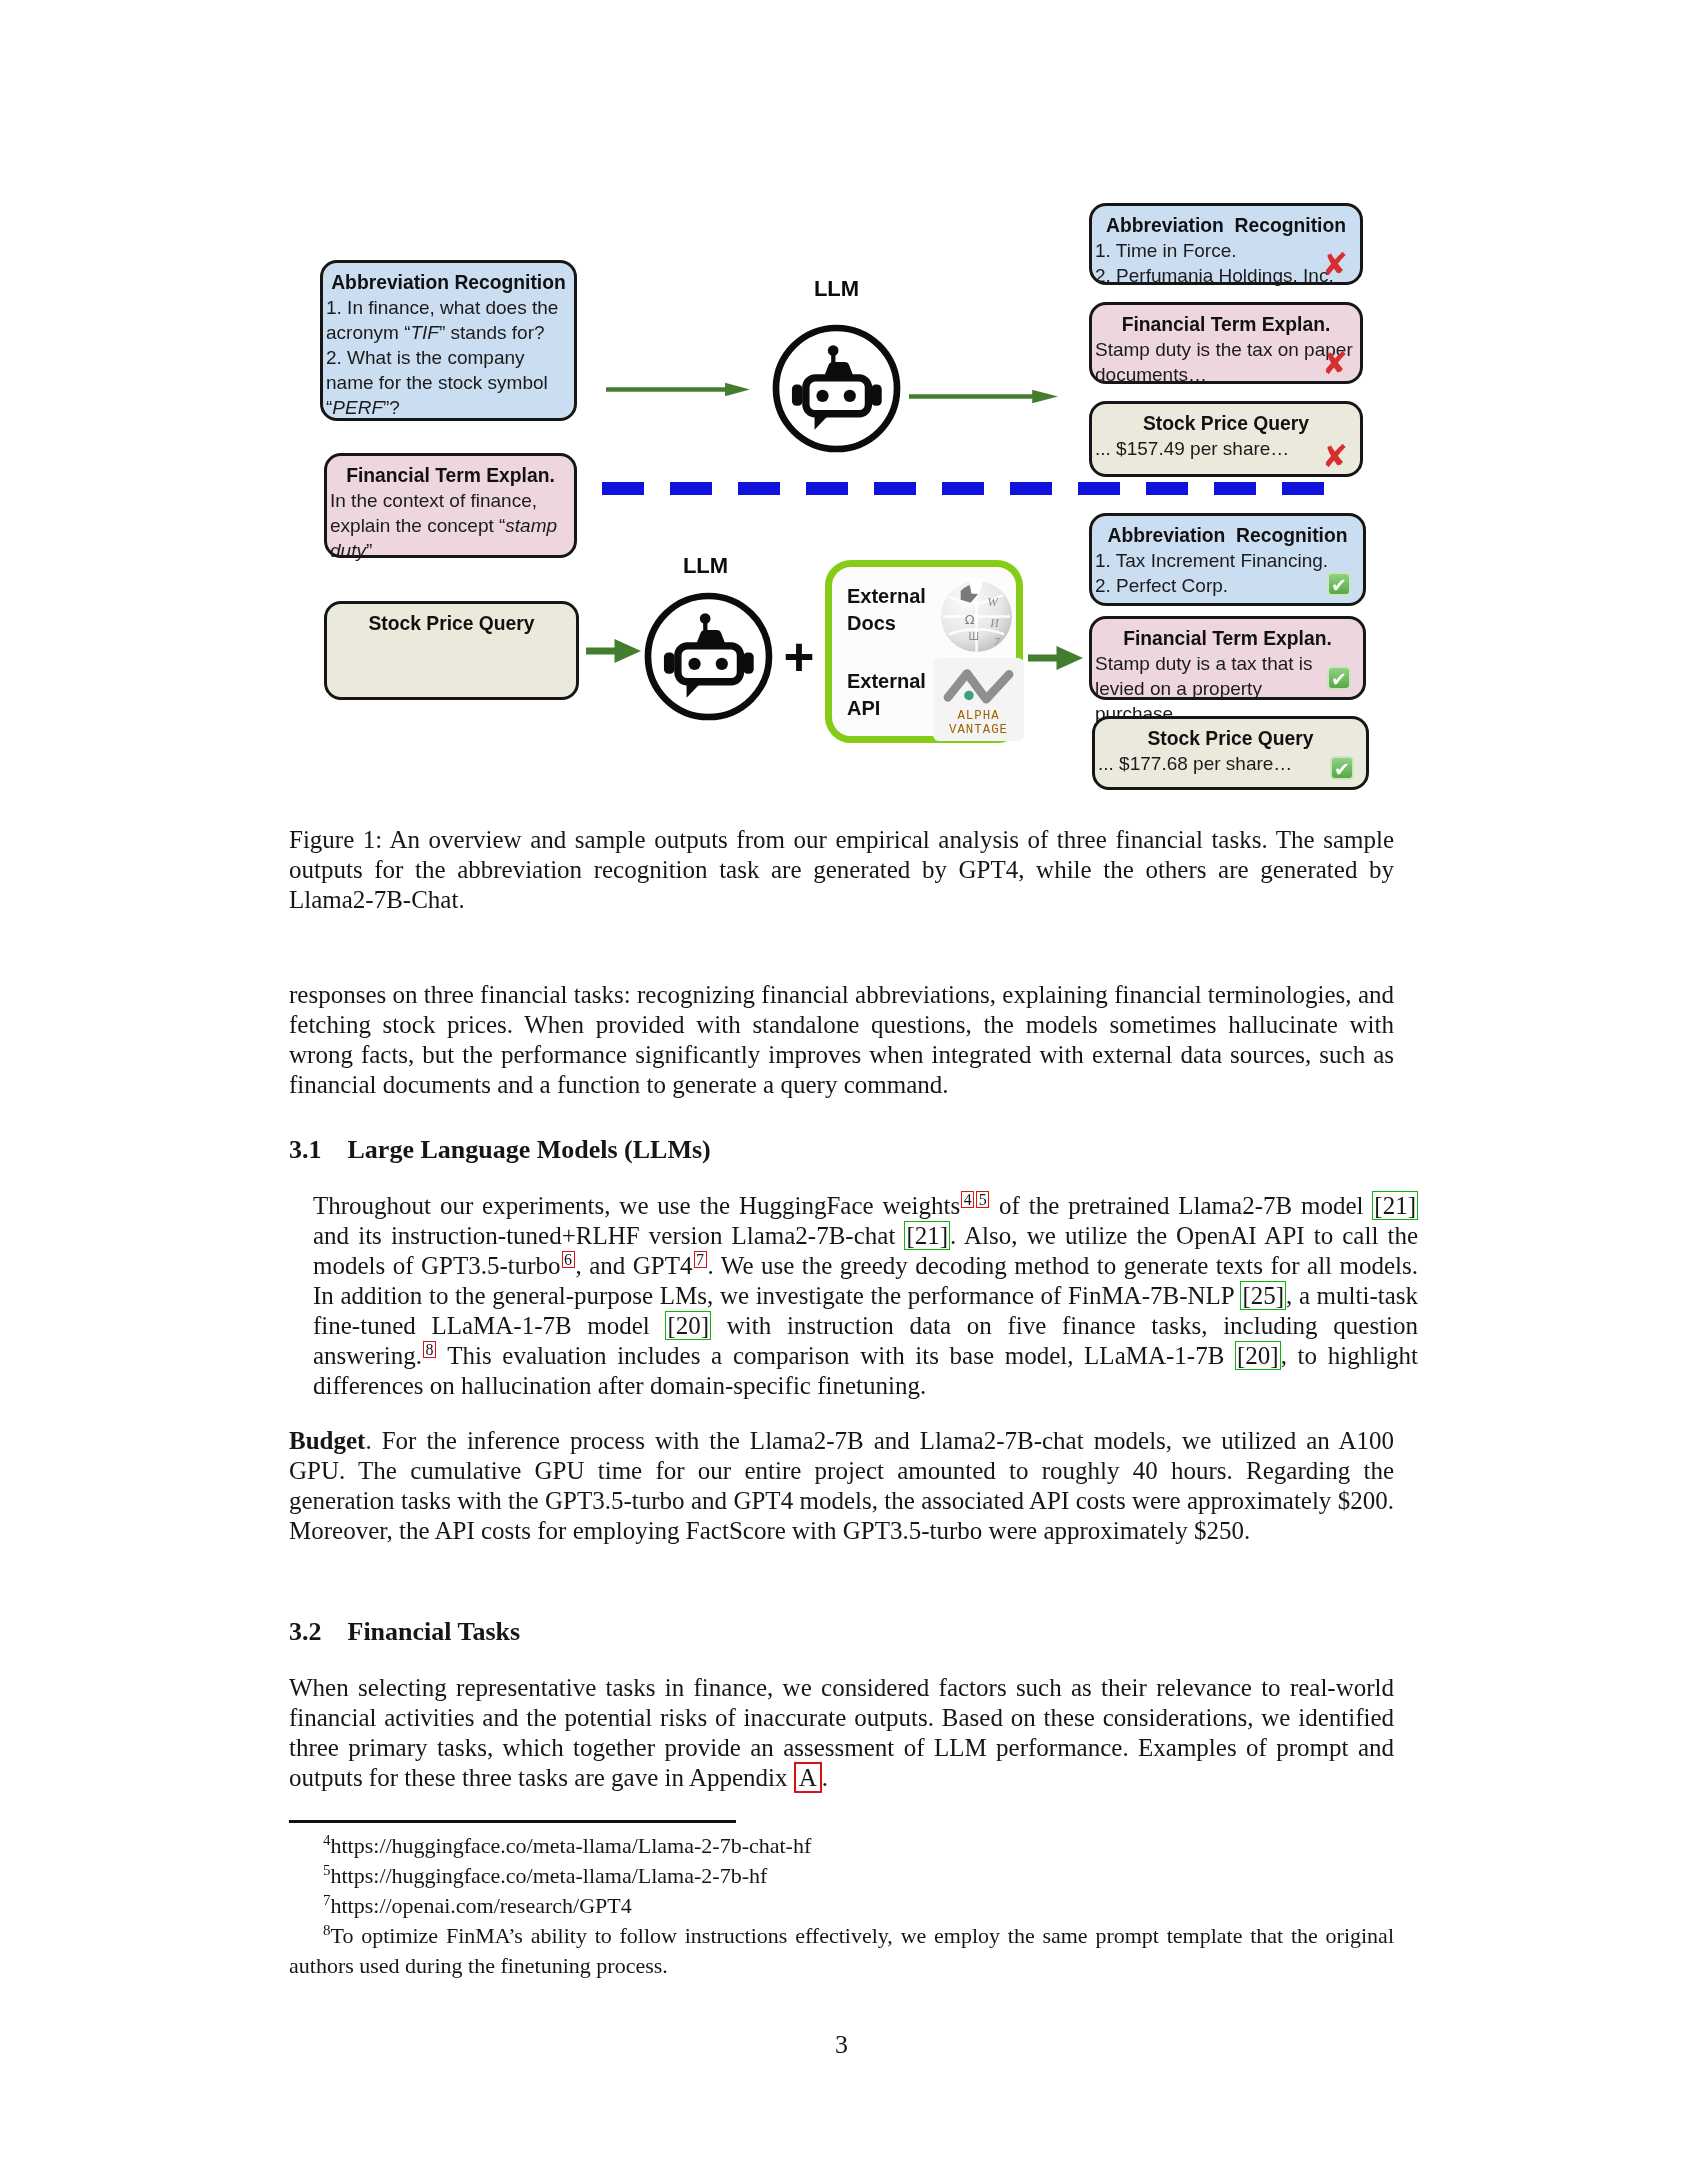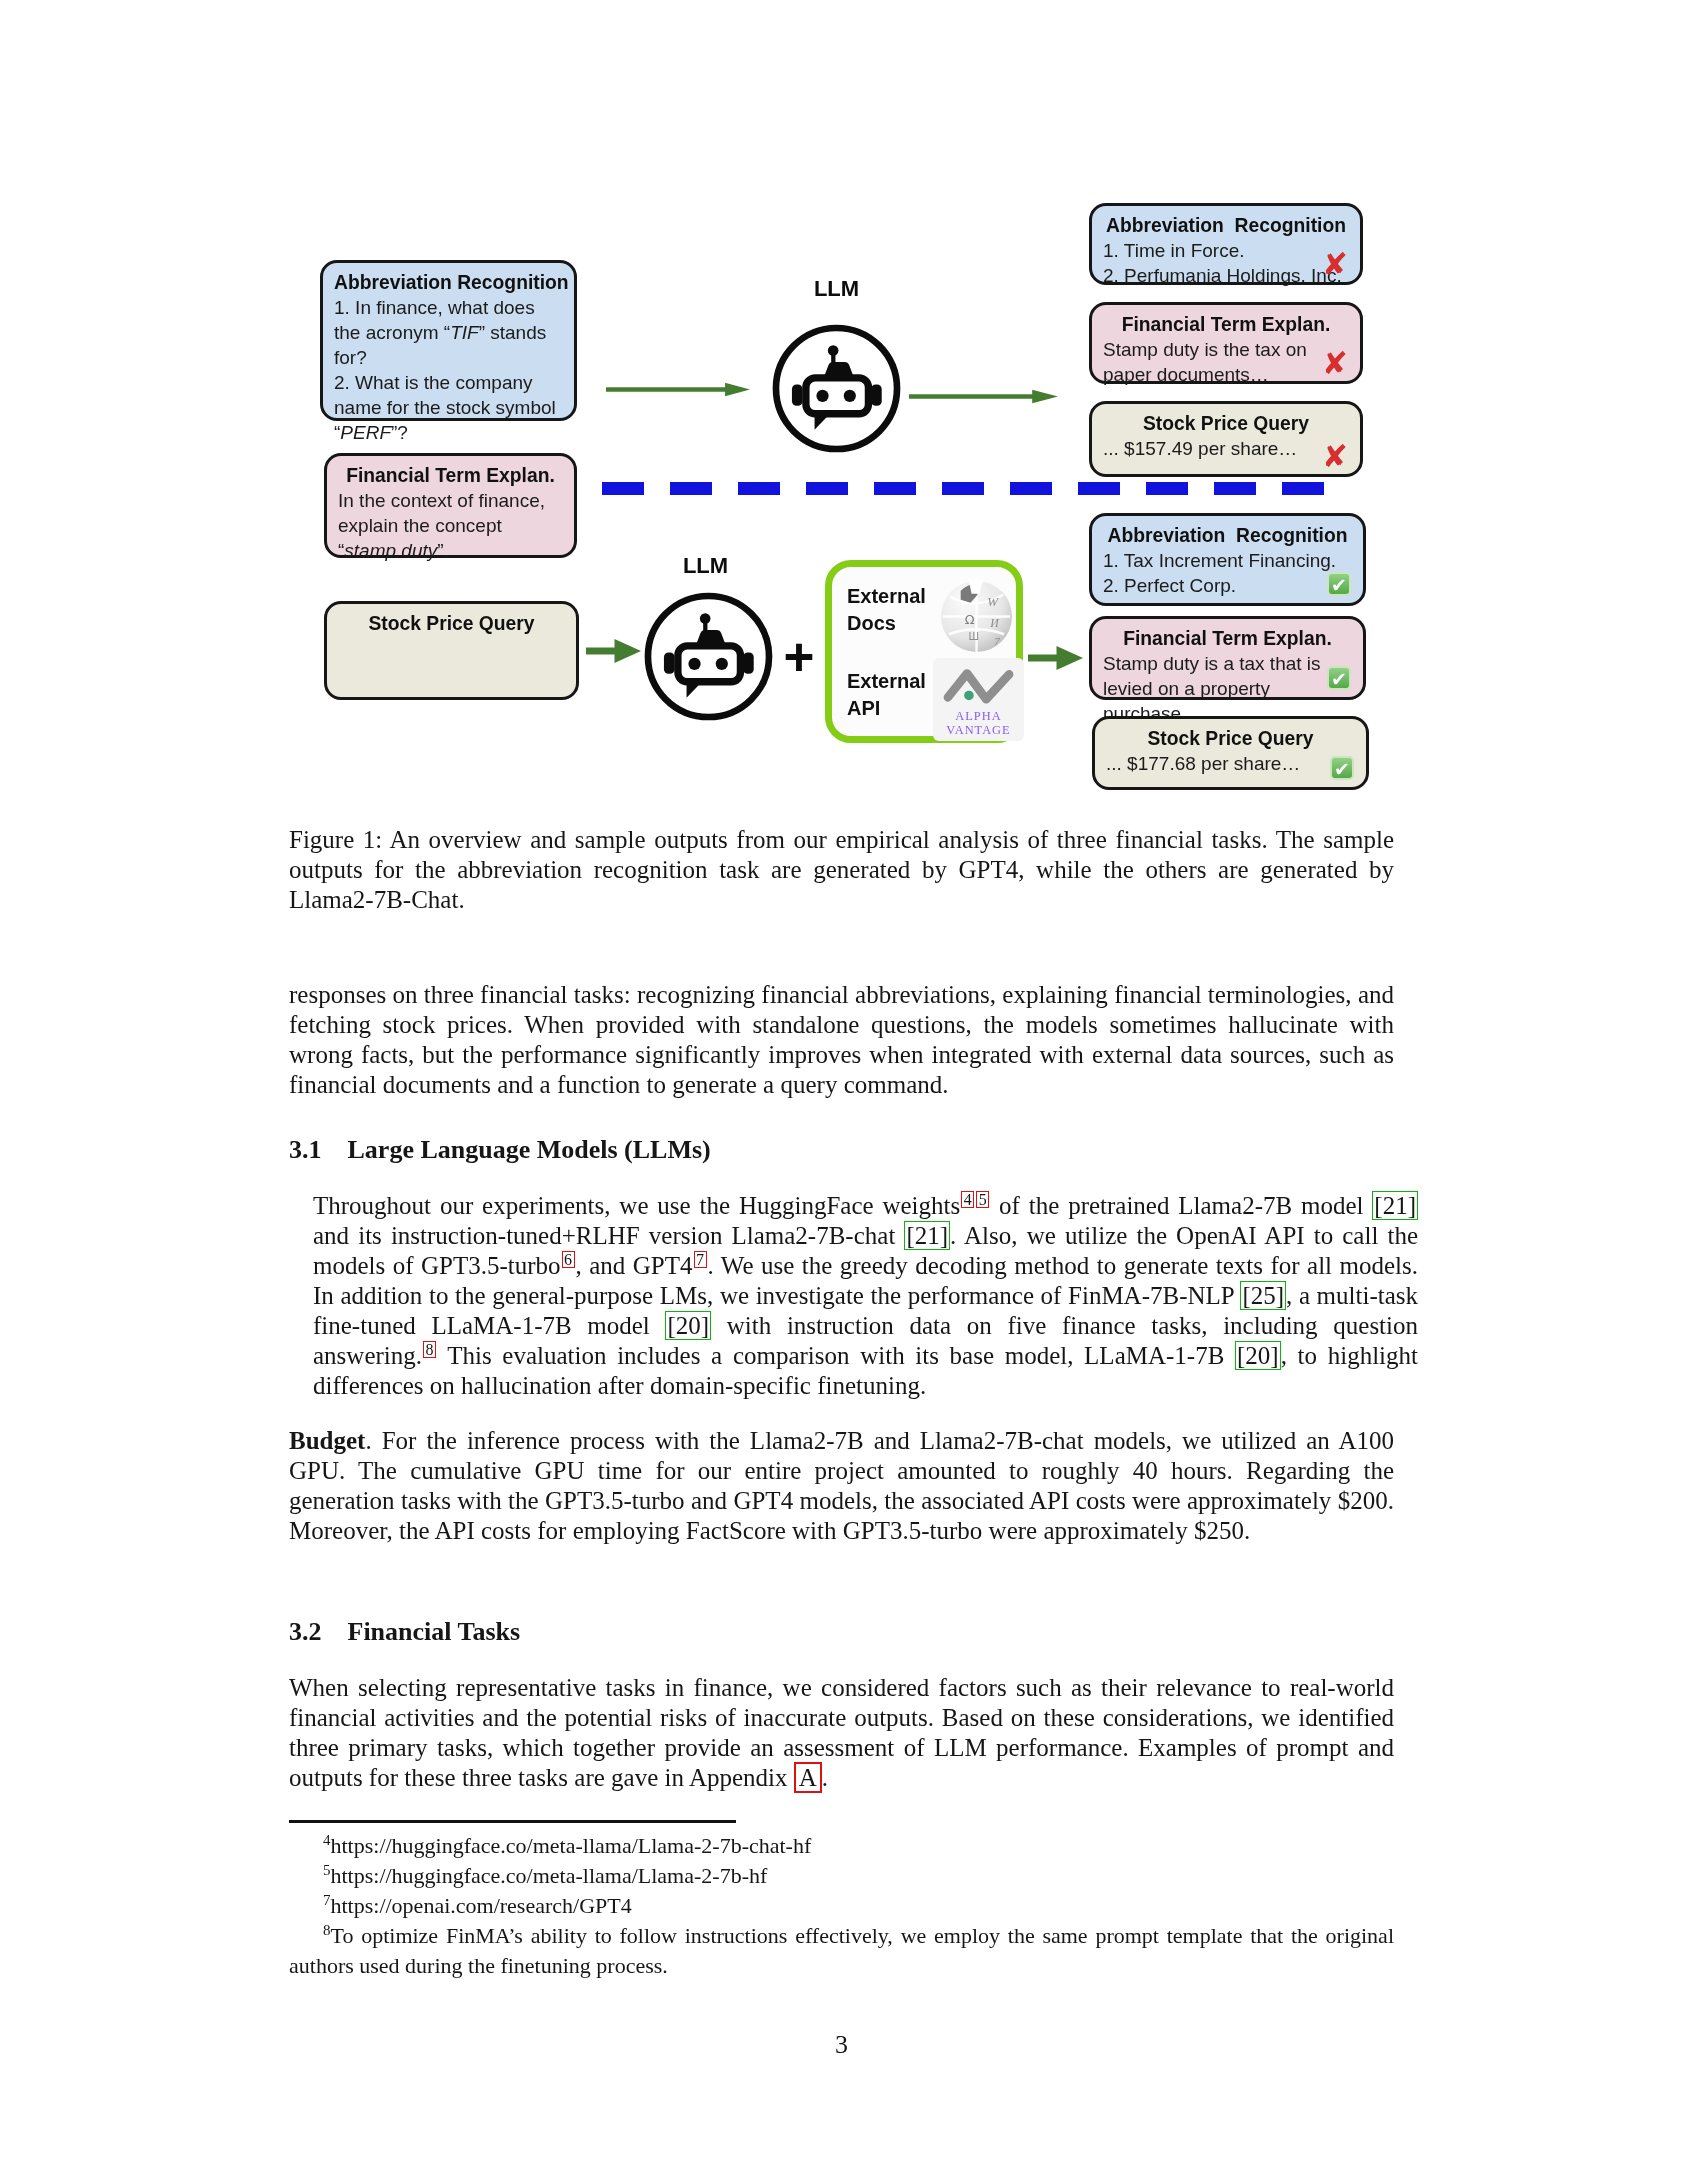--- a/index.html
+++ b/index.html
@@ -3,21 +3,21 @@
 <meta charset="utf-8">
 <style>
   html,body{margin:0;padding:0;}
   body{width:1683px;height:2178px;background:#ffffff;position:relative;
        font-family:"Liberation Serif", serif;color:#161616;}
 
   
   .figure{position:absolute;left:287px;top:147px;width:1109px;height:685px;
           font-family:"Liberation Sans", sans-serif;}
   .fbox{position:absolute;border:3.5px solid #161616;border-radius:17px;
-        padding:7px 11px;box-sizing:border-box;}
+        padding:7px 3px;box-sizing:border-box;}
   .v-blue{background:#cbddf0;}
   .v-pink{background:#eed6df;}
   .v-beige{background:#ebe9db;}
   .fb-title{font-weight:bold;text-align:center;font-size:19.3px;line-height:25px;
             white-space:pre;color:#111;}
   .fb-body{font-size:19px;line-height:25px;color:#1b1b1b;}
   .it{font-style:italic;}
   .bf{font-weight:bold;}
   .fb-in-abbr{left:33px;top:113px;width:257px;height:161px;}
   .fb-in-term{left:37px;top:306px;width:253px;height:105px;}
@@ -51,22 +51,22 @@
   .plus{position:absolute;left:485px;top:479px;width:54px;text-align:center;
         font-size:53px;font-weight:bold;color:#0d0d0d;}
   .ext{position:absolute;left:538px;top:413px;width:198px;height:183px;
        border:7px solid #84cc16;border-radius:26px;background:#fcfcfc;box-sizing:border-box;}
   .ext-label{position:absolute;font-weight:bold;font-size:20px;line-height:27px;color:#111;}
   .ext-docs-label{left:15px;top:16px;}
   .ext-api-label{left:15px;top:101px;}
   .wiki{position:absolute;left:105px;top:8px;width:79px;height:79px;}
   .av{position:absolute;left:101px;top:91px;width:87px;background:#f4f4f4;border-radius:6px;
       padding:3px 2px 4px 2px;text-align:center;}
-  .av-text{font-size:12.4px;line-height:14px;color:#8b5cf6;letter-spacing:1px;
-           font-family:Liberation Serif, serif;}
+  .av-text{font-size:12.4px;line-height:14px;color:#a16207;letter-spacing:1px;
+           font-family:Liberation Mono, monospace;}
 
   
   .textcol{position:absolute;left:289px;top:0;width:1105px;}
   .tblock{position:absolute;left:0;width:1105px;font-size:25px;line-height:30px;
           text-align:justify;margin:0;}
   .cap{top:825px;}
   .p1{top:980px;}
   .h31{top:1135px;}
   .p2{top:1191px;margin-left:24px;}
   .p3{top:1426px;}

